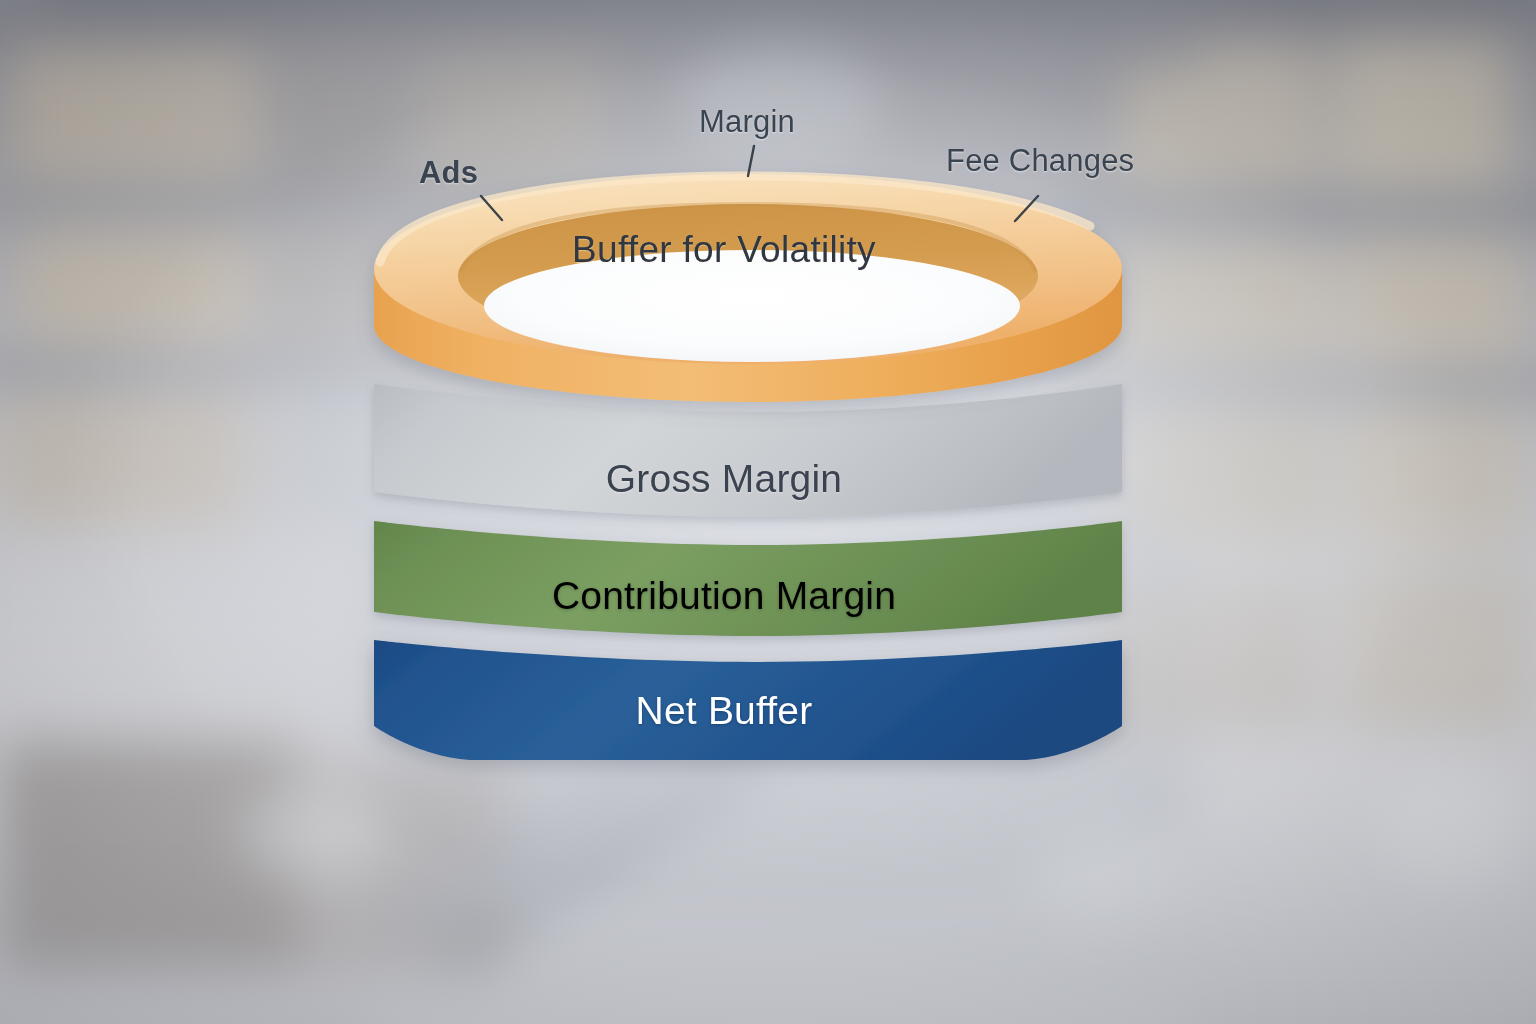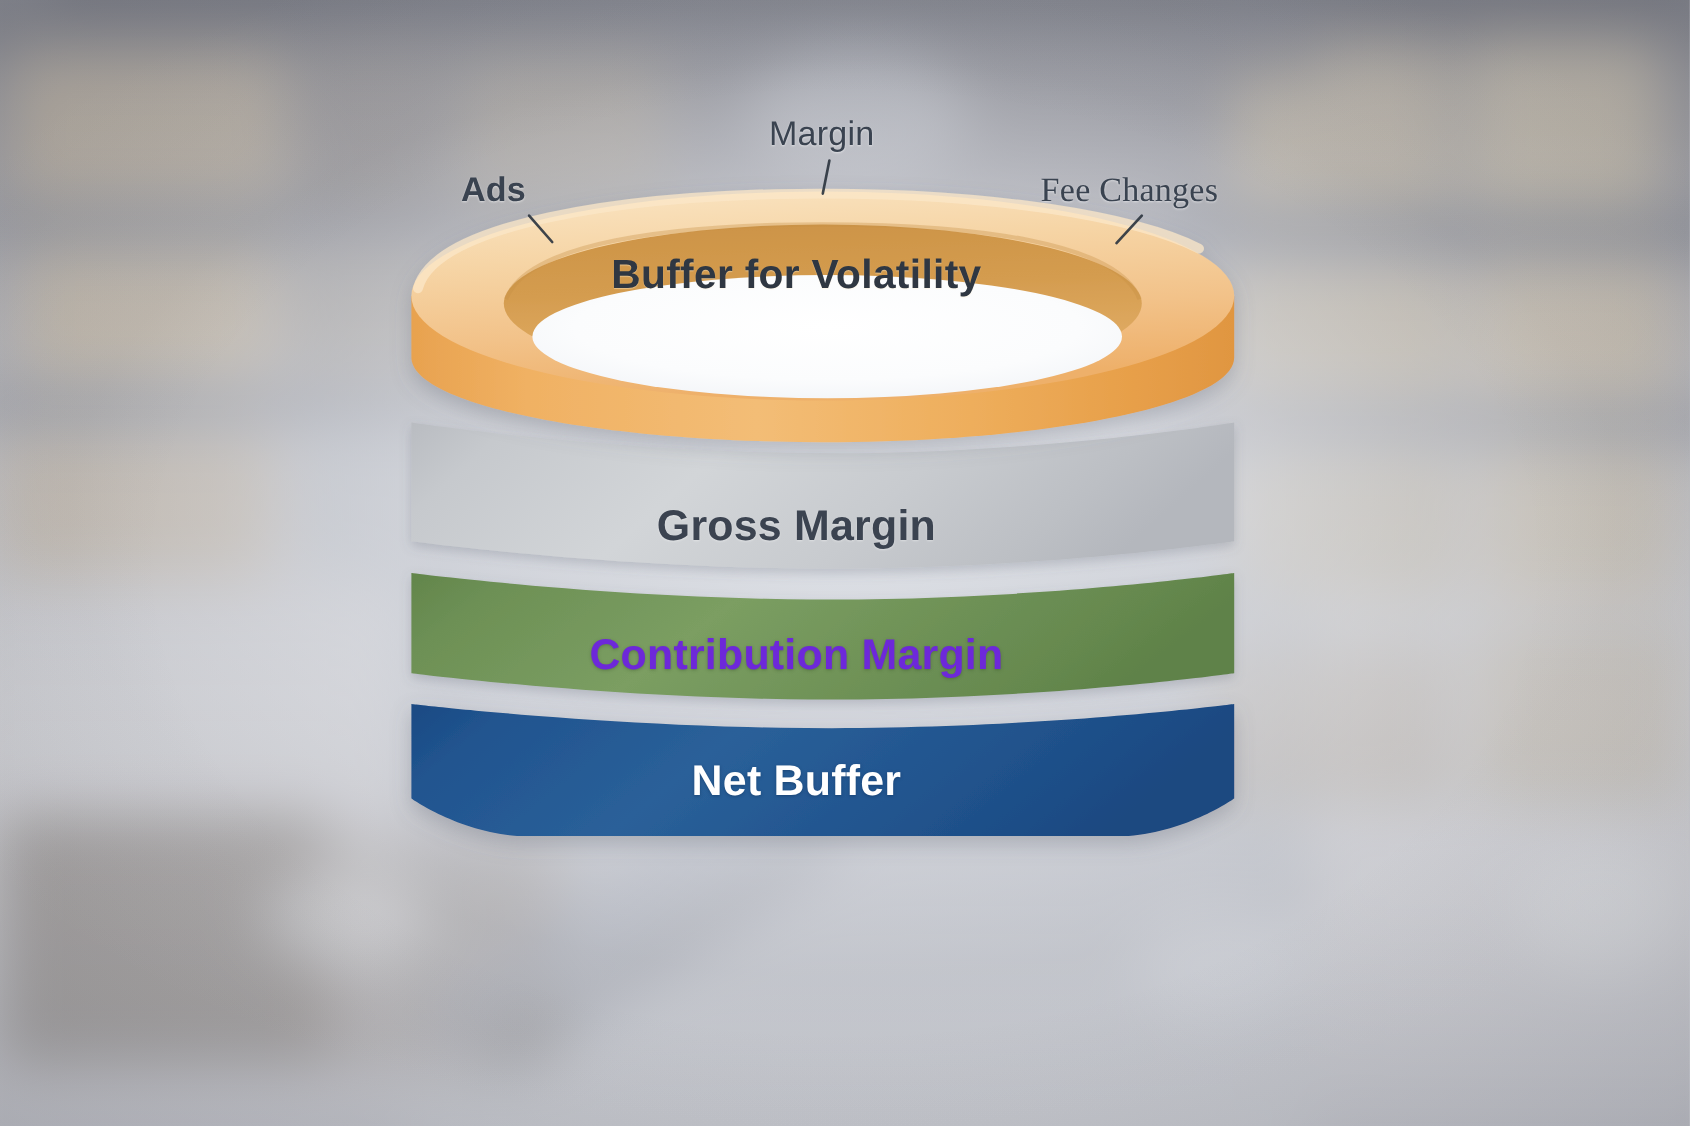--- a/index.html
+++ b/index.html
@@ -59,28 +59,28 @@
     color: #3a4350;
     font-size: 31px;
     font-weight: 400;
     letter-spacing: 0.2px;
     white-space: nowrap;
     text-shadow: 0 1px 2px rgba(255,255,255,0.55);
     z-index: 7;
   }
   #callout-ads       { left: 419px; top: 155px; font-weight: bold; }
   #callout-returns   { left: 699px; top: 104px; }
-  #callout-fee       { left: 946px; top: 155px; font-family: Liberation Serif, serif; }
+  #callout-fee       { left: 946px; top: 143px; }
 
   
   .band-label {
     position: absolute;
     width: 1448px;
     text-align: center;
-    font-weight: bold;
+    font-weight: normal;
     white-space: nowrap;
     z-index: 8;
     pointer-events: none;
   }
   #label-buffer {
     top: 229px;
     font-size: 37px;
     color: #2f3742;
     letter-spacing: 0.3px;
     text-shadow: 0 1px 1px rgba(255,240,210,0.45);
@@ -88,21 +88,21 @@
   #label-gross {
     top: 457px;
     font-size: 39px;
     color: #3b4350;
     letter-spacing: 0.2px;
     text-shadow: 0 1px 2px rgba(255,255,255,0.40);
   }
   #label-contribution {
     top: 574px;
     font-size: 39px;
-    color: #6d28d9;
+    color: #000000;
     letter-spacing: 0.2px;
     text-shadow: 0 1px 3px rgba(40,62,26,0.35);
   }
   #label-net {
     top: 689px;
     font-size: 39px;
     color: #ffffff;
     letter-spacing: 0.2px;
     text-shadow: 0 1px 3px rgba(10,35,70,0.40);
   }

